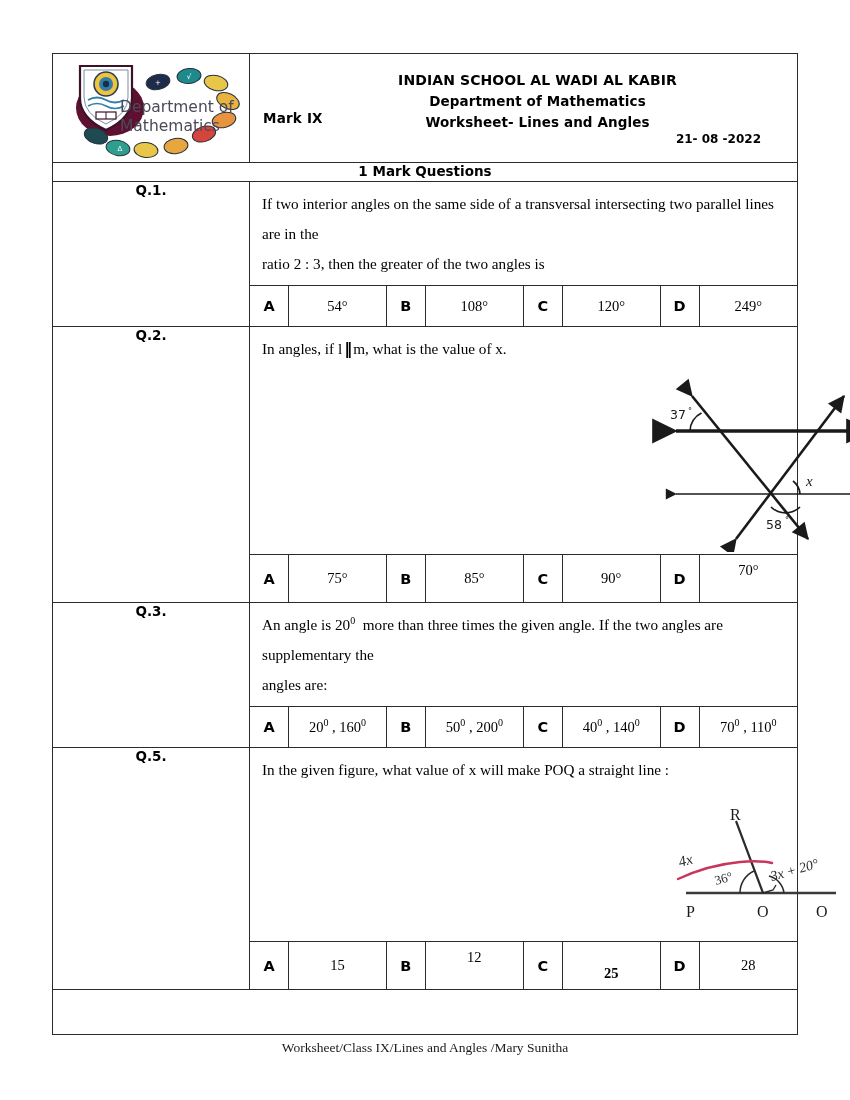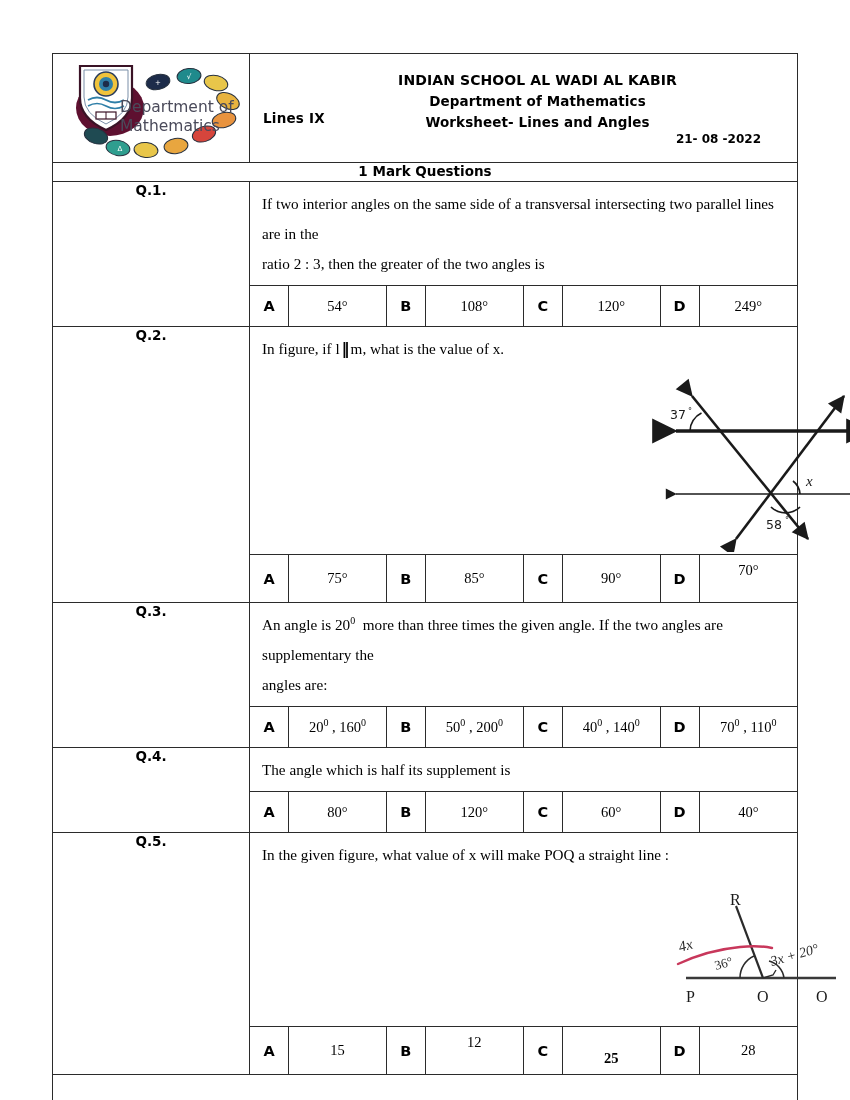--- a/index.html
+++ b/index.html
@@ -234,21 +234,21 @@
               <text x="62" y="95">Δ</text>
             </g>
 
             <text x="62" y="56" font-family="DejaVu Sans, sans-serif" font-size="15.5" fill="#4a4a5a">Department of</text>
             <text x="62" y="75" font-family="DejaVu Sans, sans-serif" font-size="15.5" fill="#4a4a5a">Mathematics</text>
           </svg>
         </div>
       </td>
       <td class="hdr-cell">
         <div class="hdr-inner">
-          <div class="hdr-class">Lines IX</div>
+          <div class="hdr-class">Mark IX</div>
           <div class="hdr-lines">
             <div class="hdr-l1">INDIAN SCHOOL AL WADI AL KABIR</div>
             <div>Department of Mathematics</div>
             <div>Worksheet- Lines and Angles</div>
           </div>
           <div class="hdr-date">21- 08 -2022</div>
         </div>
       </td>
     </tr>
 
@@ -277,21 +277,21 @@
           </tr>
         </tbody>
             </table>
       </td>
     </tr>
 
     <tr>
       <td class="qnum-cell">Q.2.</td>
       <td class="qbody-cell">
         <div class="qtext tight">
-          <span>In figure, if l</span><span class="par-sym">‖</span><span>m, what is the value of x.</span>
+          <span>In angles, if l</span><span class="par-sym">‖</span><span>m, what is the value of x.</span>
         </div>
 
         <div class="fig-area fig-q2">
           <svg width="250" height="178" viewBox="0 0 250 178">
             <defs>
               <marker id="arrB" markerWidth="9" markerHeight="9" refX="7.5" refY="4.5" orient="auto">
                 <path d="M0.5,0.8 L8,4.5 L0.5,8.2 Z" fill="#1a1a1a"></path>
               </marker>
               <marker id="arrT" markerWidth="8" markerHeight="8" refX="6.5" refY="4" orient="auto">
                 <path d="M0.5,0.8 L7,4 L0.5,7.2 Z" fill="#1a1a1a"></path>
@@ -356,42 +356,20 @@
             <td class="opt-letter">C</td>
             <td class="opt-val"><span>40</span><sup class="deg">0</sup> , <span>140</span><sup class="deg">0</sup></td>
             <td class="opt-letter">D</td>
             <td class="opt-val"><span>70</span><sup class="deg">0</sup> , <span>110</span><sup class="deg">0</sup></td>
           </tr>
         </tbody>
             </table>
       </td>
     </tr>
 
-    <tr>
-      <td class="qnum-cell">Q.4.</td>
-      <td class="qbody-cell">
-        <div class="qtext">
-          <div>The angle which is half its supplement is</div>
-        </div>
-        <table class="opts">
-          <tbody>
-                <tr>
-            <td class="opt-letter">A</td>
-            <td class="opt-val">80°</td>
-            <td class="opt-letter">B</td>
-            <td class="opt-val">120°</td>
-            <td class="opt-letter">C</td>
-            <td class="opt-val">60°</td>
-            <td class="opt-letter">D</td>
-            <td class="opt-val">40°</td>
-          </tr>
-        </tbody>
-            </table>
-      </td>
-    </tr>
 
     <tr>
       <td class="qnum-cell">Q.5.</td>
       <td class="qbody-cell">
         <div class="qtext tight">
           <div>In the given figure, what value of x will make POQ a straight line :</div>
         </div>
 
         <div class="fig-area fig-q5">
           <svg width="210" height="140" viewBox="0 0 210 140">
@@ -435,13 +413,14 @@
       </td>
     </tr>
 
     <tr>
       <td class="blank-cell" colspan="2">&nbsp;</td>
     </tr>
 
   </tbody>
     </table>
 
+  <div class="footer">Worksheet/Class IX/Lines and Angles /Mary Sunitha</div>
 </div>
 
 </body></html>

